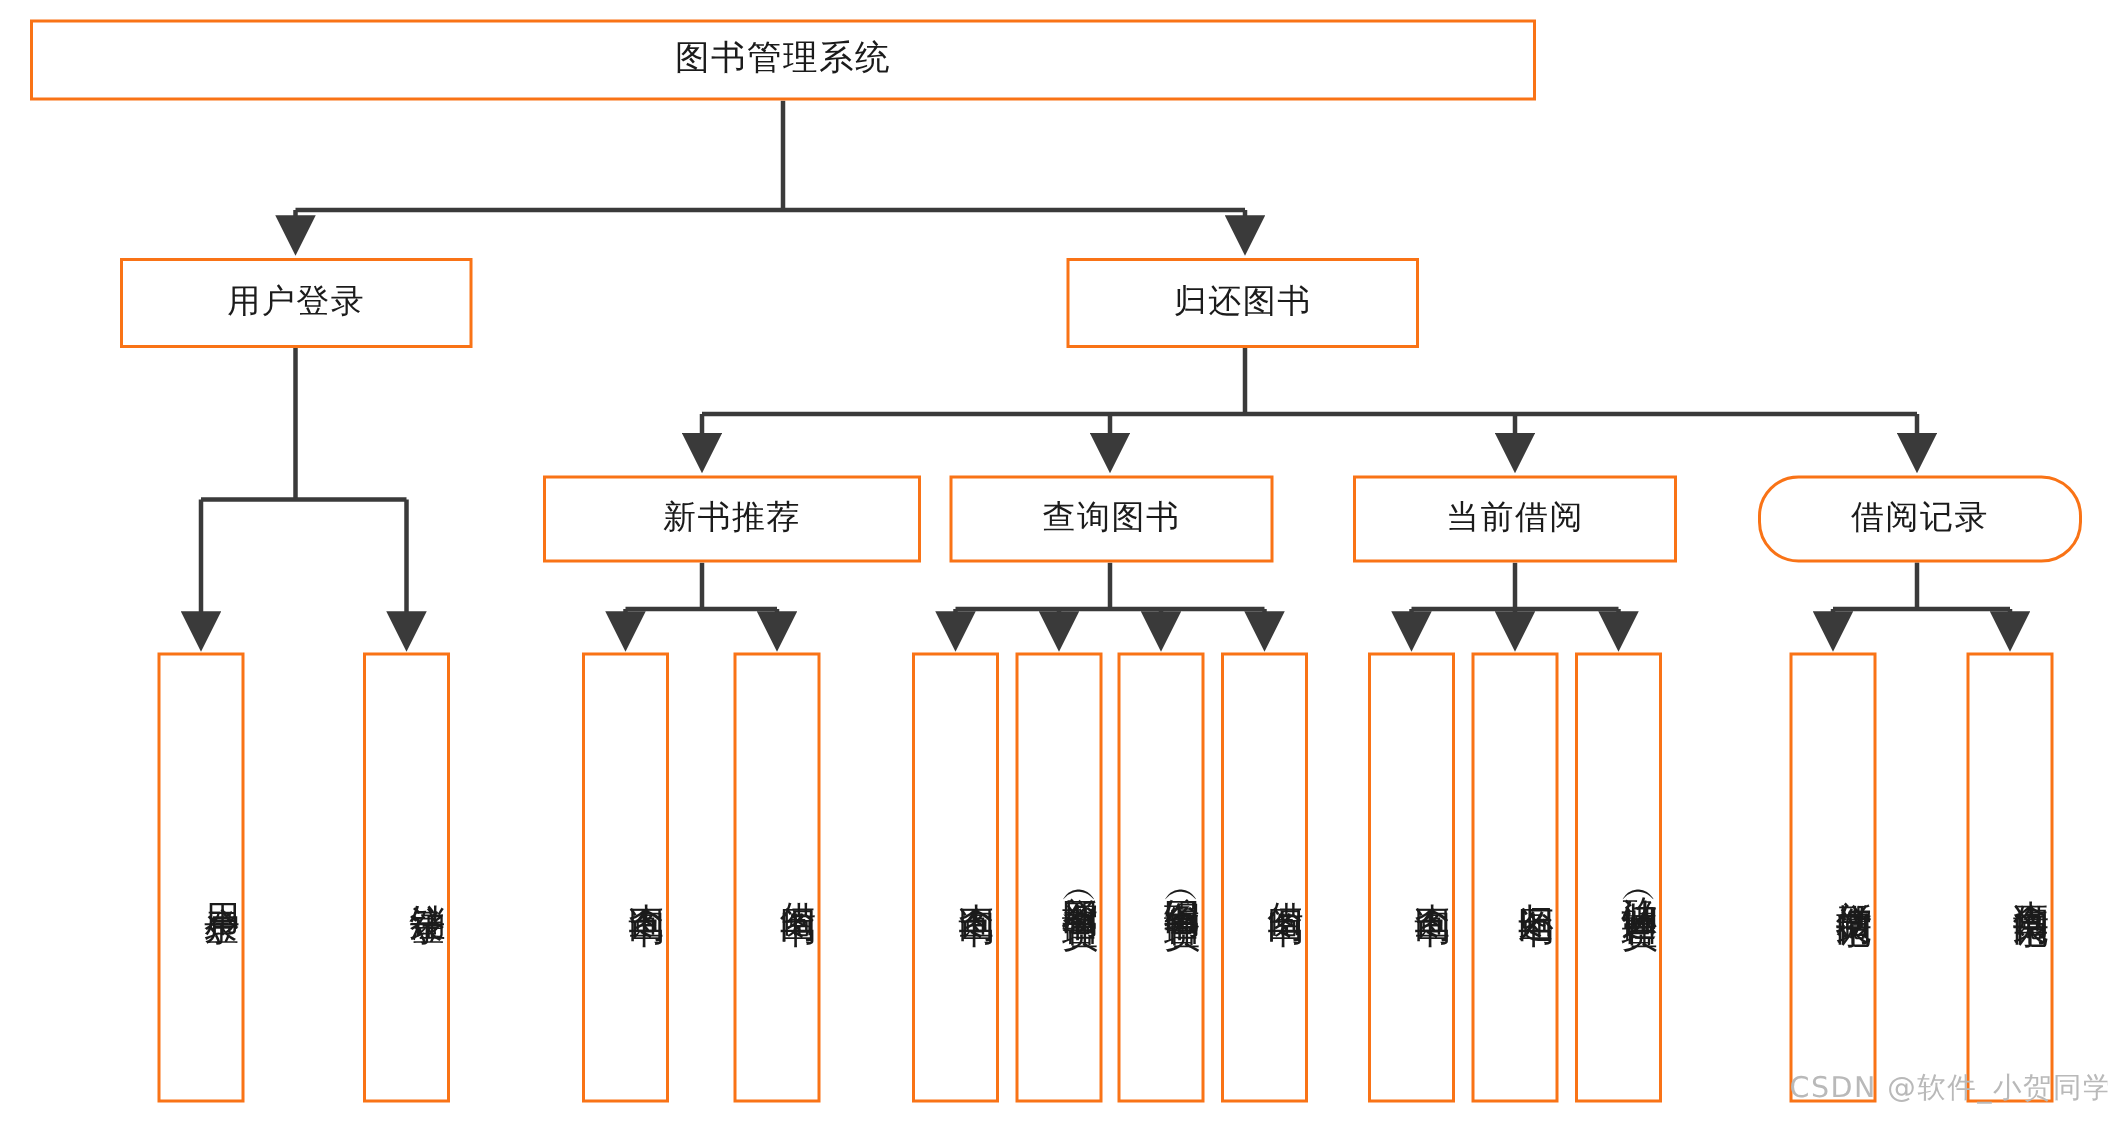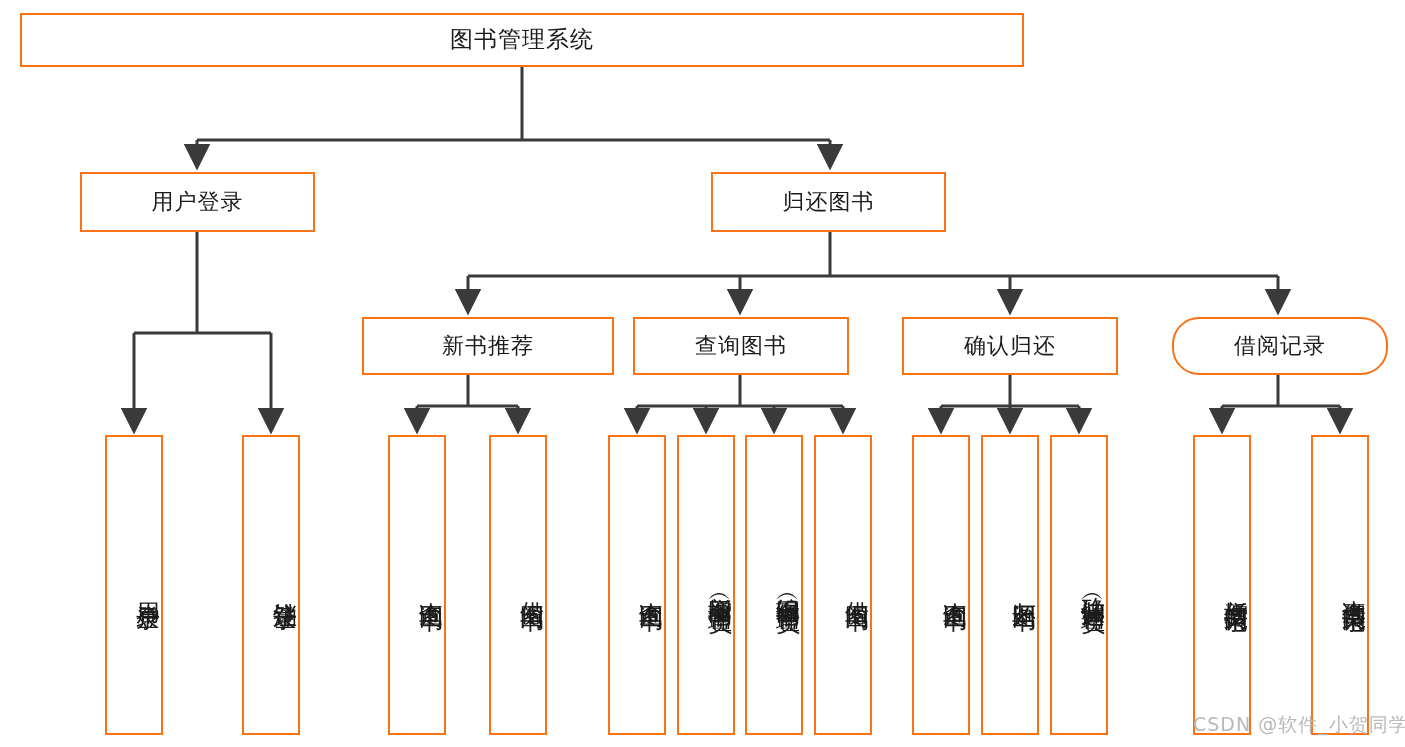--- a/index.html
+++ b/index.html
@@ -146,21 +146,21 @@
     <span>归还图书</span>
   </div>
 
   <div class="node-box node-h" style="left:362px; top:317px; width:252px; height:58px;">
     <span>新书推荐</span>
   </div>
   <div class="node-box node-h" style="left:633px; top:317px; width:216px; height:58px;">
     <span>查询图书</span>
   </div>
   <div class="node-box node-h" style="left:902px; top:317px; width:216px; height:58px;">
-    <span>确认归还</span>
+    <span>当前借阅</span>
   </div>
   <div class="node-box node-h" style="left:1172px; top:317px; width:216px; height:58px;border-radius:27px;">
     <span>借阅记录</span>
   </div>
 
   <div class="node-box node-v" style="left:105px; top:435px; width:58px; height:300px;">
     <span>用户登录</span>
   </div>
   <div class="node-box node-v" style="left:242px; top:435px; width:58px; height:300px;">
     <span>注销登录</span>

